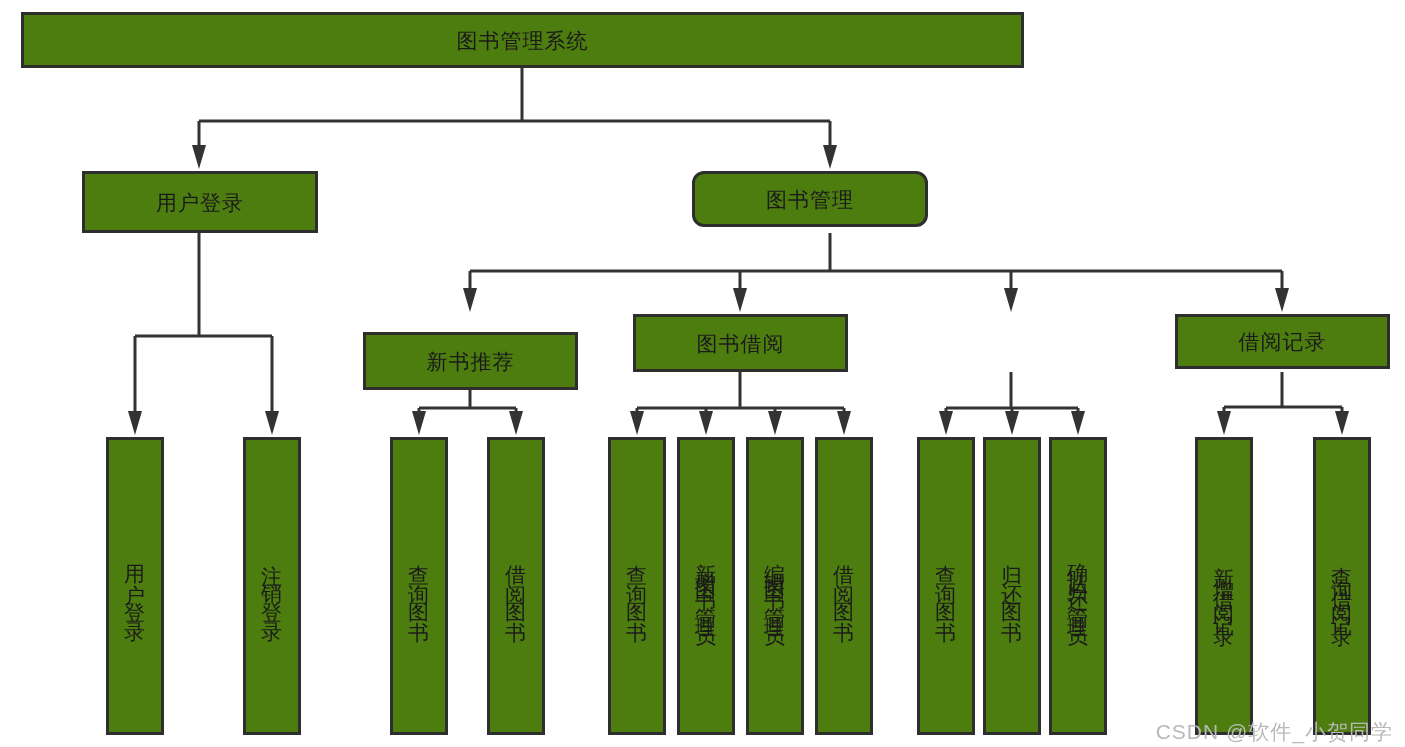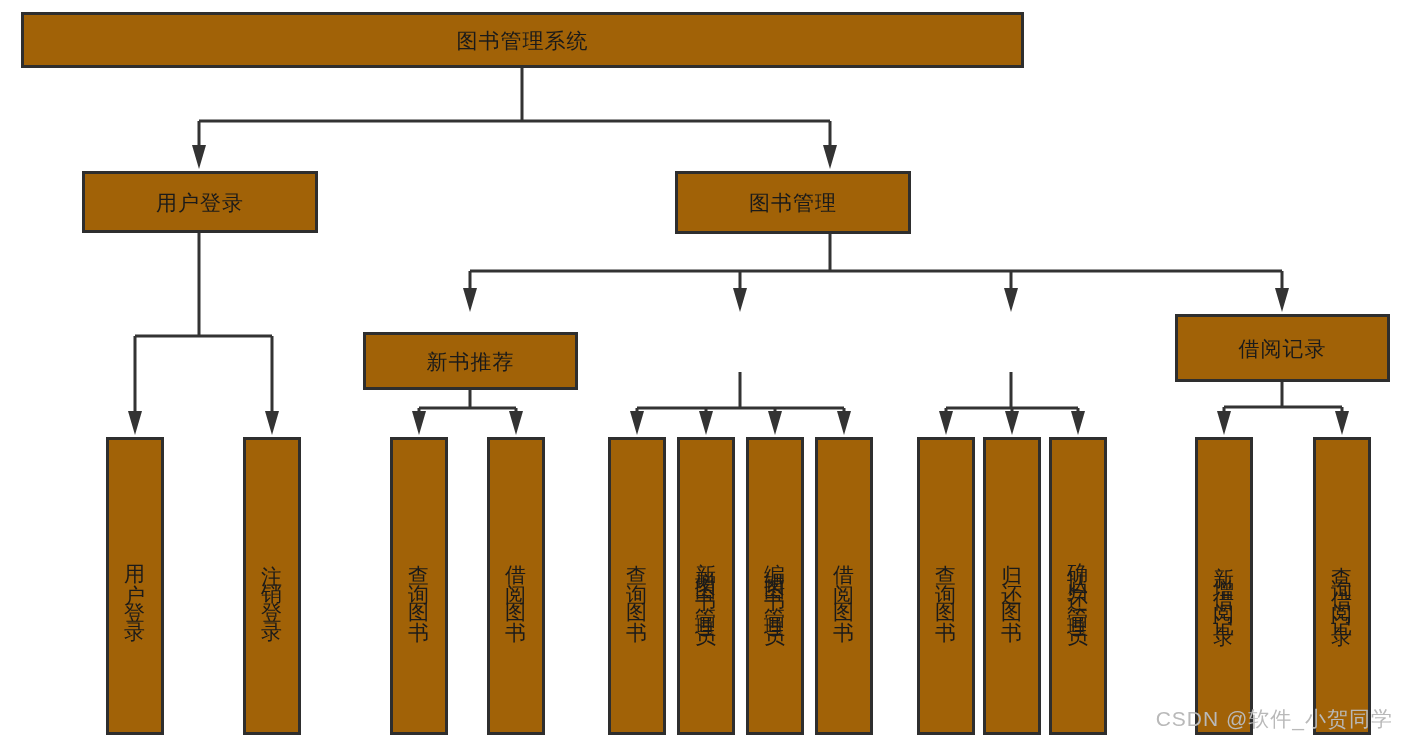--- a/index.html
+++ b/index.html
@@ -8,21 +8,21 @@
     width:1405px;height:747px;
     background:#ffffff;
     font-family:"Liberation Sans", sans-serif;
     overflow:hidden;
   }
   .connectors{position:absolute;left:0;top:0;width:1405px;height:747px;}
   .box{
     position:absolute;
     box-sizing:border-box;
     border:3px solid #2e2e2e;
-    background:#a16207;
+    background:#4d7c0f;
     display:flex;
     align-items:center;
     justify-content:center;
     color:#1a1a1a;
   }
   .box.h .t{
     font-size:21px;
     letter-spacing:1px;
     white-space:nowrap;
     line-height:1;
@@ -32,21 +32,21 @@
     text-orientation:mixed;
     font-size:21px;
     line-height:1;
   }
   .vs{letter-spacing:19px;}
   .vm{letter-spacing:12px;}
   .vl{letter-spacing:9px;}
   .watermark{
     position:absolute;
     right:12px;
-    bottom:14px;
+    bottom:1px;
     font-size:21px;
     color:#b9b9b9;
     letter-spacing:1px;
     white-space:nowrap;
     z-index:5;
   }
 </style>
 </head>
 <body>
 
@@ -84,28 +84,31 @@
     </g>
   </svg>
 
   <div class="box h" style="left:21px;top:12px;width:1003px;height:56px;">
     <span class="t">图书管理系统</span>
   </div>
 
   <div class="box h" style="left:82px;top:171px;width:236px;height:62px;">
     <span class="t">用户登录</span>
   </div>
-  <div class="box h" style="left:675px;top:171px;width:236px;height:63px;">
+  <div class="box h" style="left:692px;top:171px;width:236px;height:56px;border-radius:12px;">
     <span class="t">图书管理</span>
   </div>
 
   <div class="box h" style="left:363px;top:332px;width:215px;height:58px;">
     <span class="t">新书推荐</span>
   </div>
-  <div class="box h" style="left:1175px;top:314px;width:215px;height:68px;">
+  <div class="box h" style="left:633px;top:314px;width:215px;height:58px;">
+    <span class="t">图书借阅</span>
+  </div>
+  <div class="box h" style="left:1175px;top:314px;width:215px;height:55px;">
     <span class="t">借阅记录</span>
   </div>
 
   <div class="box v" style="left:106px;top:437px;width:58px;height:298px;">
     <span class="t vs">用户登录</span>
   </div>
   <div class="box v" style="left:243px;top:437px;width:58px;height:298px;">
     <span class="t vs">注销登录</span>
   </div>
 

